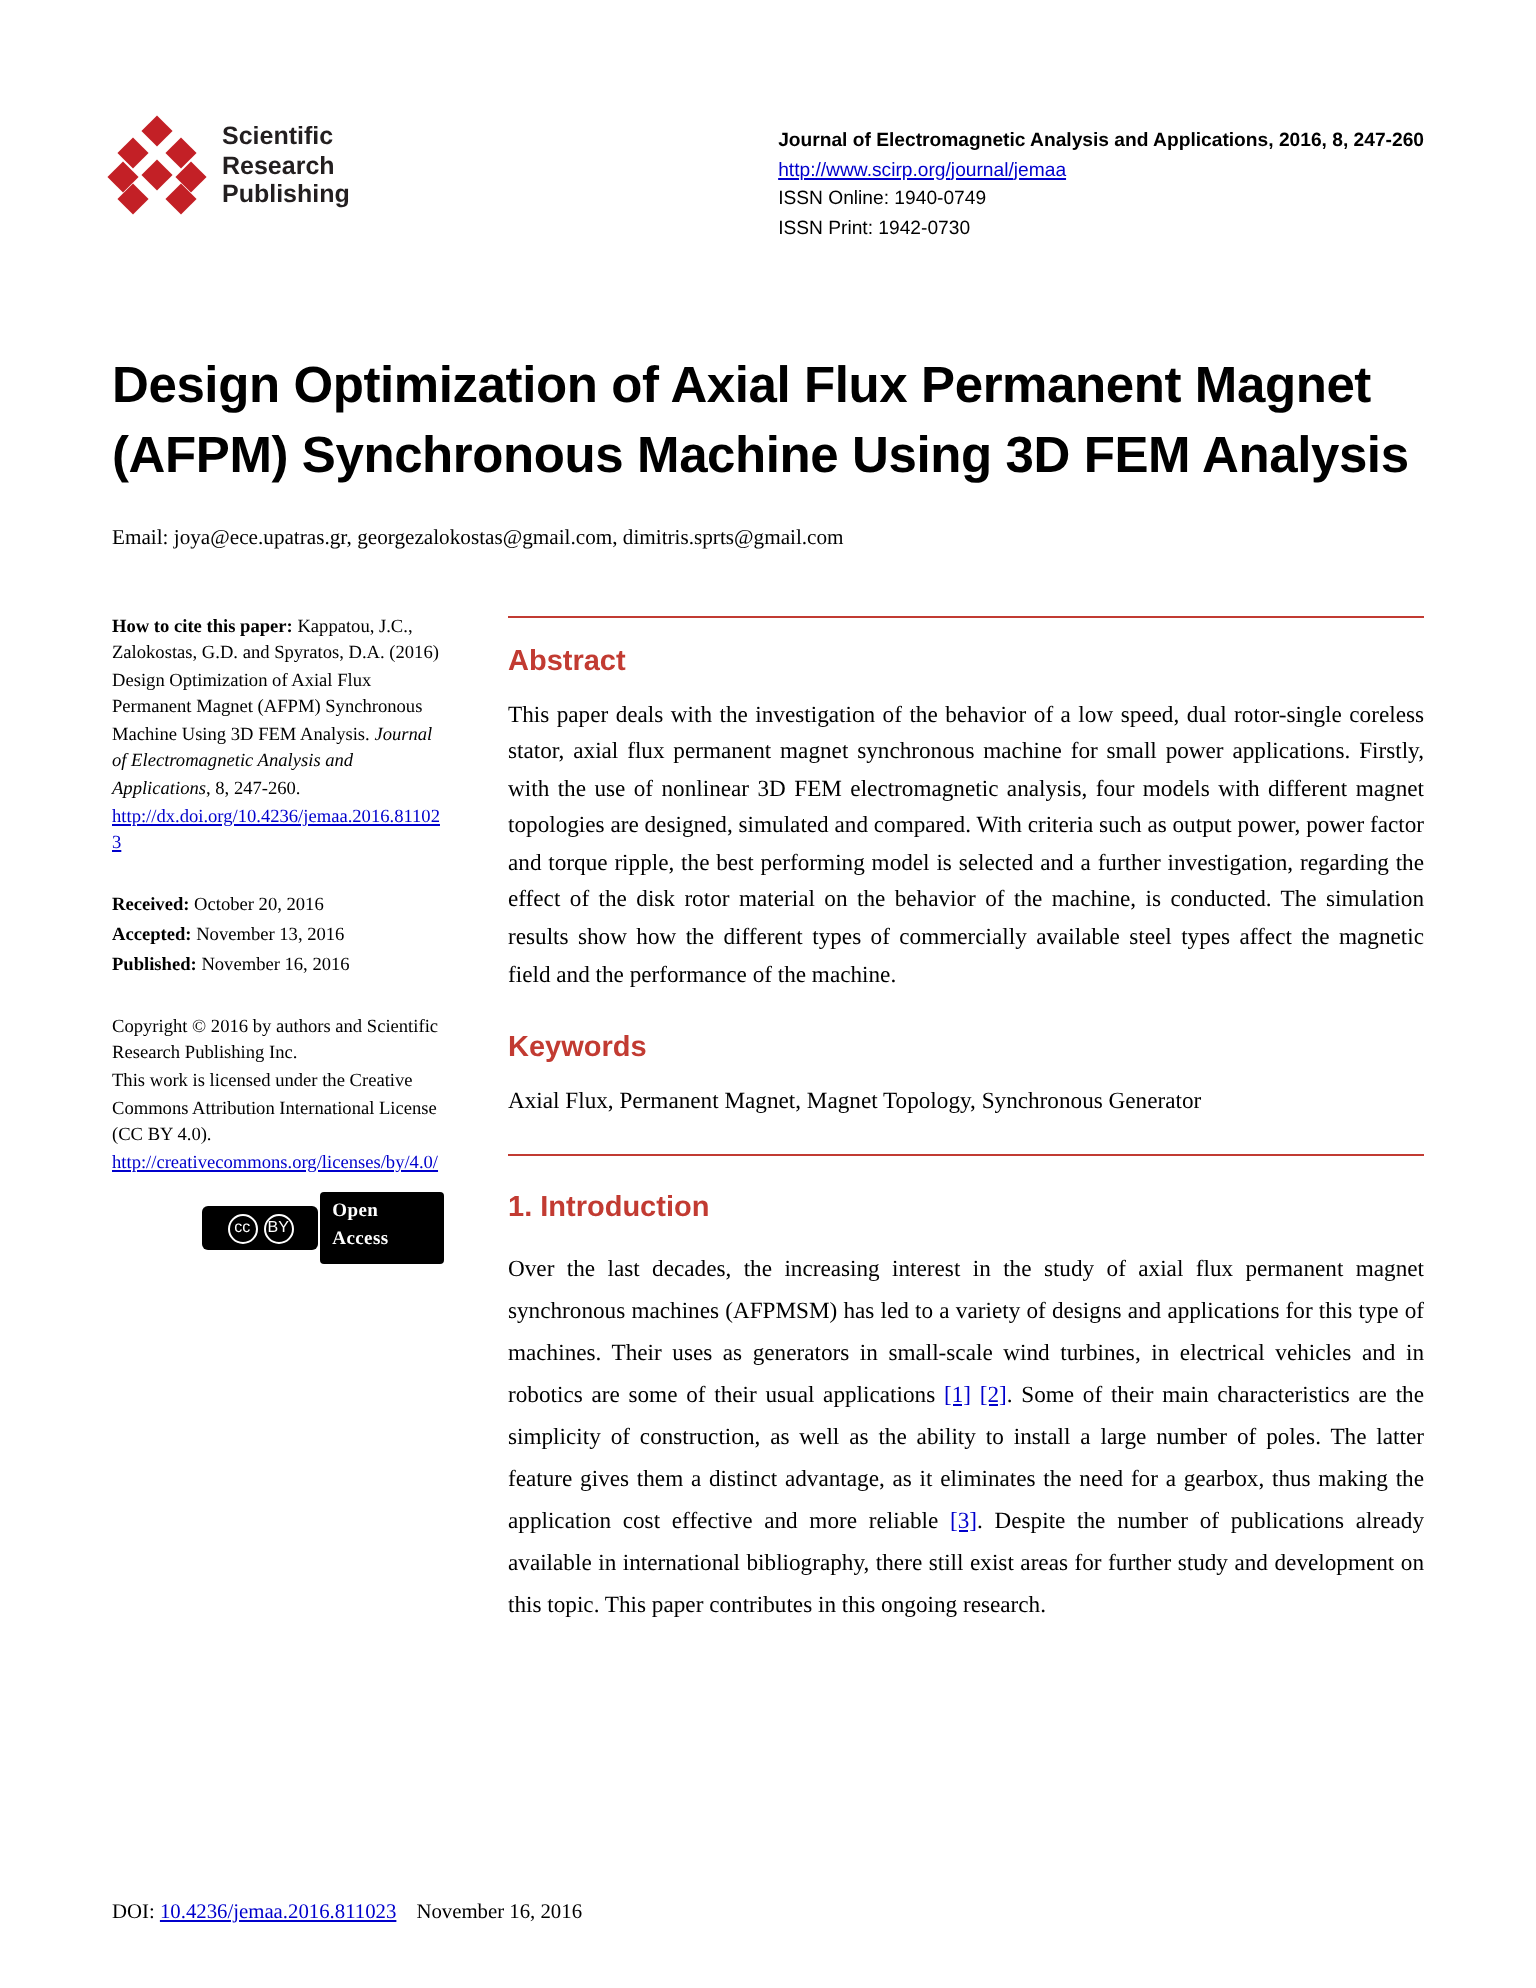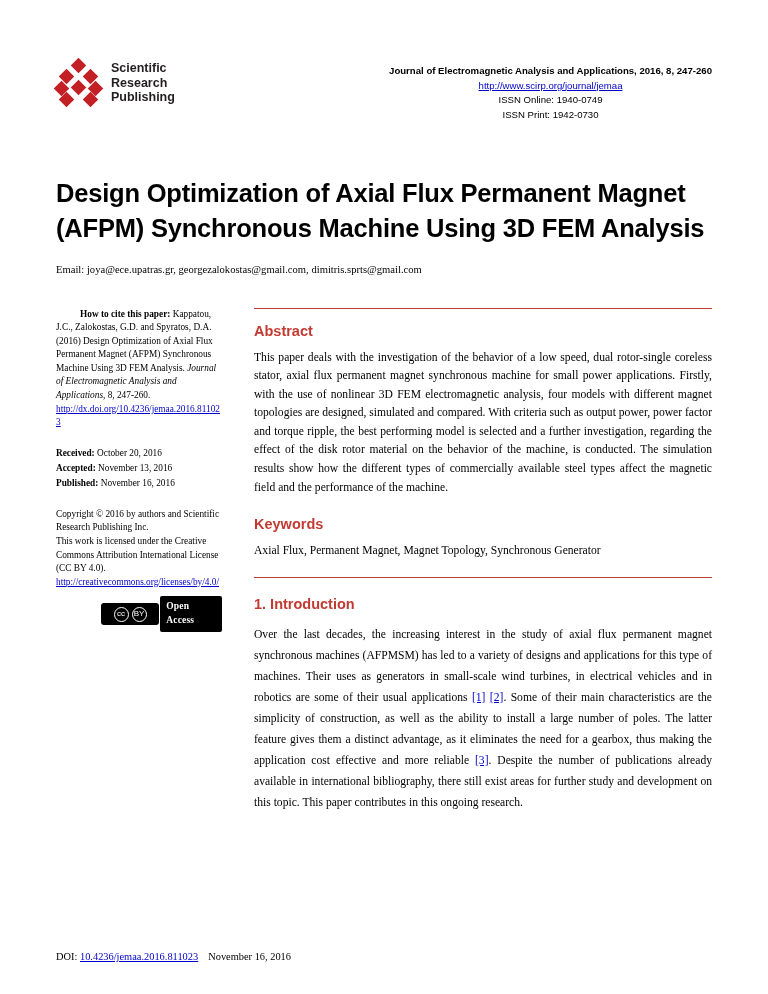--- a/index.html
+++ b/index.html
@@ -50,21 +50,21 @@
     transform: rotate(45deg);
   }
   .logo-text {
     font-family: "Liberation Sans", sans-serif;
     font-weight: bold;
     font-size: 12.5px;
     line-height: 14.5px;
     color: #231f20;
   }
   .journal-info {
-    text-align: center;
+    text-align: left;
     font-family: "Liberation Sans", sans-serif;
     font-size: 9.6px;
     line-height: 14.5px;
     color: #000;
     padding-top: 4px;
   }
   .journal-info .jline {
     font-weight: bold;
     font-size: 9.6px;
   }
@@ -112,21 +112,21 @@
     line-height: 13.6px;
     padding-right: 16px;
     box-sizing: border-box;
   }
   .col-left a {
     color: #0000cc;
     text-decoration: underline;
     word-break: break-all;
   }
   .cite-block { }
-  .cite-block b { font-weight: bold; margin-left: 24px; }
+  .cite-block b { font-weight: bold; }
   .cite-block i { font-style: italic; }
   .dates {
     margin-top: 16px;
     line-height: 15px;
   }
   .dates b { font-weight: bold; }
   .copyright {
     margin-top: 17px;
     line-height: 13.6px;
   }

